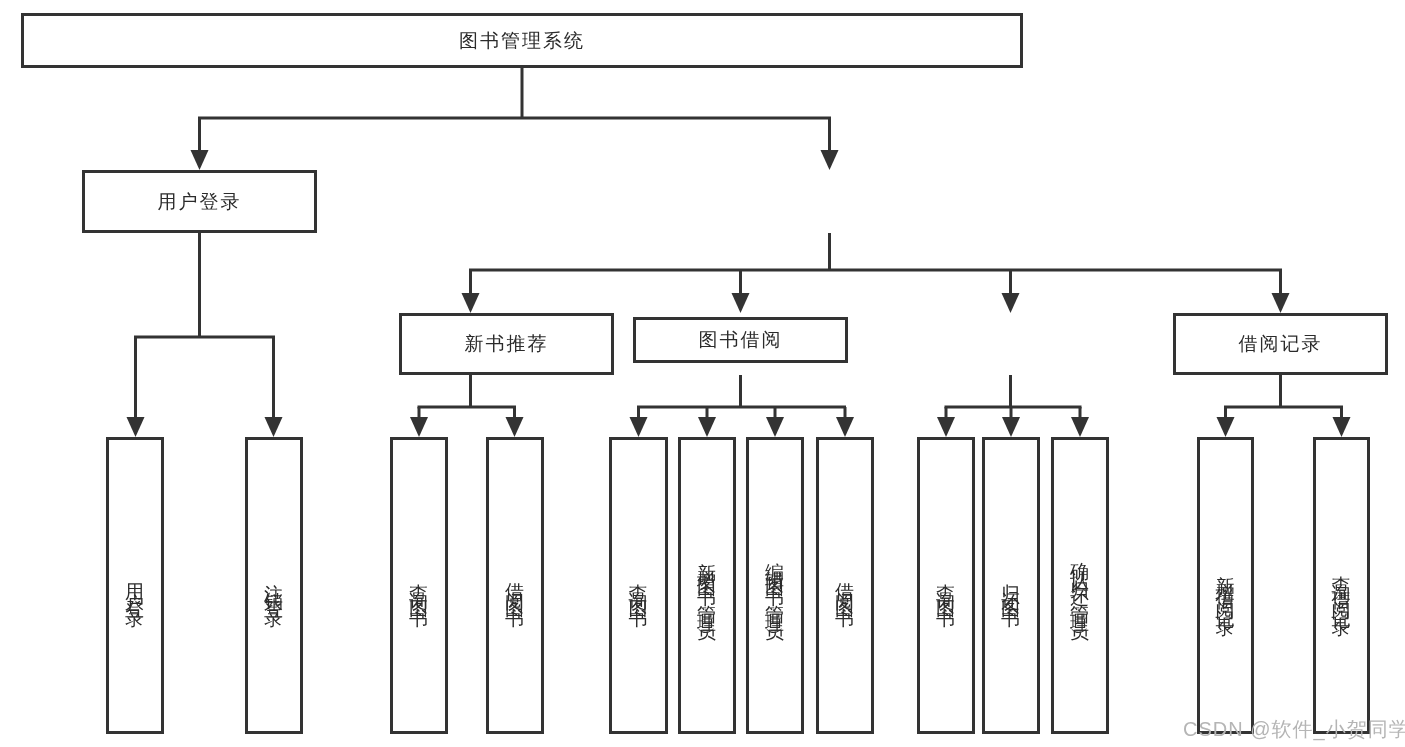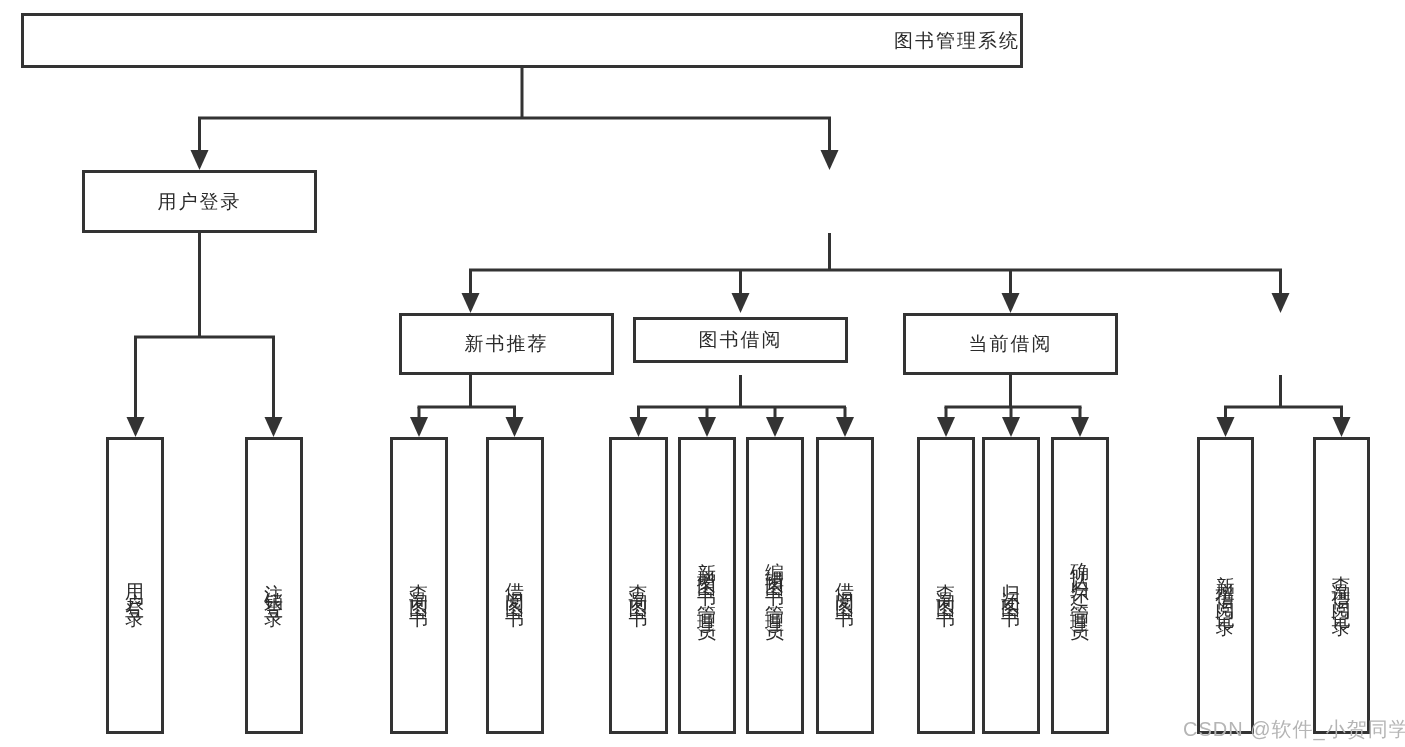--- a/index.html
+++ b/index.html
@@ -119,36 +119,36 @@
 
       <polygon points="937,417 955,417 946,437"></polygon>
       <polygon points="1002,417 1020,417 1011,437"></polygon>
       <polygon points="1071,417 1089,417 1080,437"></polygon>
 
       <polygon points="1216.5,417 1234.5,417 1225.5,437"></polygon>
       <polygon points="1332.5,417 1350.5,417 1341.5,437"></polygon>
     </g>
   </svg>
 
-  <div class="node" style="left:21px;top:13px;width:1002px;height:55px;justify-content:flex-end;">
+  <div class="node" style="left:21px;top:13px;width:1002px;height:55px;">
     <span>图书管理系统</span>
   </div>
 
   <div class="node" style="left:82px;top:170px;width:235px;height:63px;">
     <span>用户登录</span>
   </div>
 
   <div class="node" style="left:363px;top:313px;width:215px;height:62px;margin-left:36px;">
     <span>新书推荐</span>
   </div>
   <div class="node" style="left:633px;top:317px;width:215px;height:46px;">
     <span>图书借阅</span>
   </div>
-  <div class="node" style="left:903px;top:313px;width:215px;height:62px;">
-    <span>当前借阅</span>
+  <div class="node" style="left:1173px;top:313px;width:215px;height:62px;">
+    <span>借阅记录</span>
   </div>
 
   <div class="leaf" style="left:106px;top:437px;width:58px;height:297px;">
     <span class="vtext">用户登录</span>
   </div>
   <div class="leaf" style="left:245px;top:437px;width:58px;height:297px;">
     <span class="vtext">注销登录</span>
   </div>
 
   <div class="leaf" style="left:390px;top:437px;width:58px;height:297px;">

